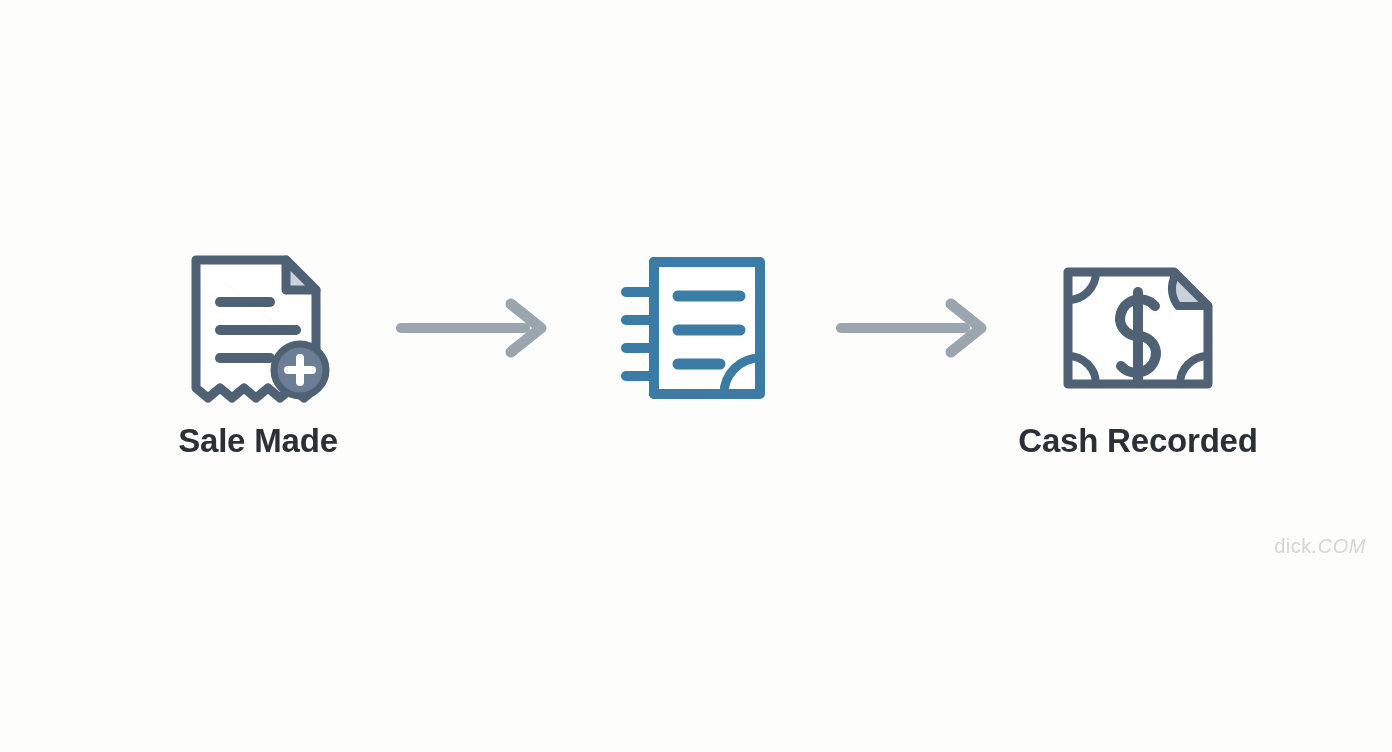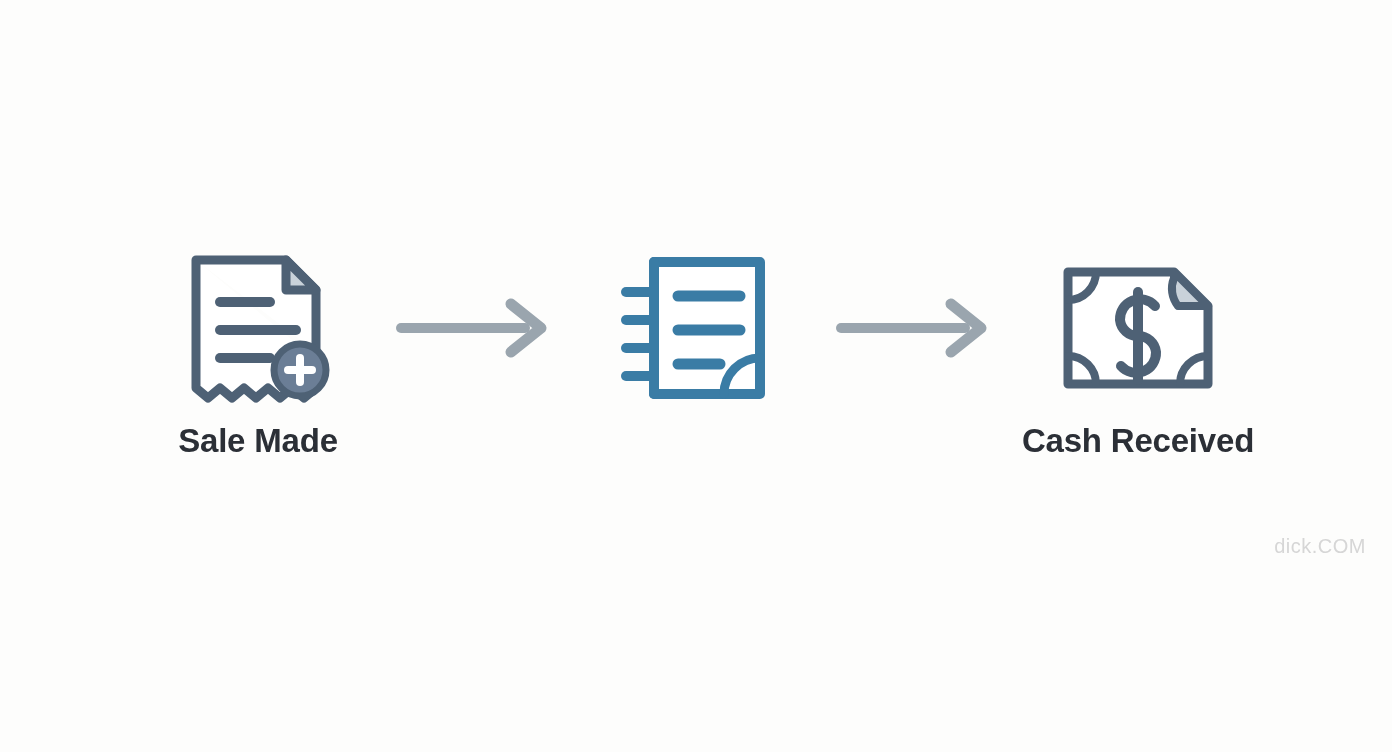--- a/index.html
+++ b/index.html
@@ -76,20 +76,21 @@
     bottom: 14px;
     font-family: "Liberation Sans", sans-serif;
     font-size: 20px;
     font-weight: 400;
     letter-spacing: 0.5px;
     color: #d6d6d6;
     user-select: none;
   }
   .watermark .wm-tld {
     text-transform: uppercase;
+    font-style: italic;
   }
 </style>
 </head>
 <body>
 
 <div id="flow-canvas">
 
   <div class="flow-row">
 
     <div class="flow-step">
@@ -160,21 +161,21 @@
           <path d="M116 24 L150 58 H120 A 28 28 0 0 1 116 30 Z" fill="#c9d2da" stroke="#4e6175" stroke-width="8" stroke-linejoin="round" stroke-linecap="round"></path>
 
           <path d="M10 52 A28 28 0 0 0 38 24" fill="none" stroke="#4e6175" stroke-width="8" stroke-linecap="round"></path>
           <path d="M10 108 A28 28 0 0 1 38 136" fill="none" stroke="#4e6175" stroke-width="8" stroke-linecap="round"></path>
           <path d="M150 108 A28 28 0 0 0 122 136" fill="none" stroke="#4e6175" stroke-width="8" stroke-linecap="round"></path>
 
           <path d="M97 58 A20 20 0 0 0 62 72 A18 18 0 0 0 80 88 A18 18 0 0 1 98 104 A20 20 0 0 1 63 118" fill="none" stroke="#4e6175" stroke-width="10" stroke-linecap="round"></path>
           <line x1="80" y1="44" x2="80" y2="132" stroke="#4e6175" stroke-width="10" stroke-linecap="round"></line>
         </svg>
       </div>
-      <div class="step-label">Cash Received</div>
+      <div class="step-label">Cash Recorded</div>
     </div>
 
   </div>
 
   <div class="watermark">
     <span>dick</span><span class="wm-tld">.com</span>
   </div>
 
 </div>
 

